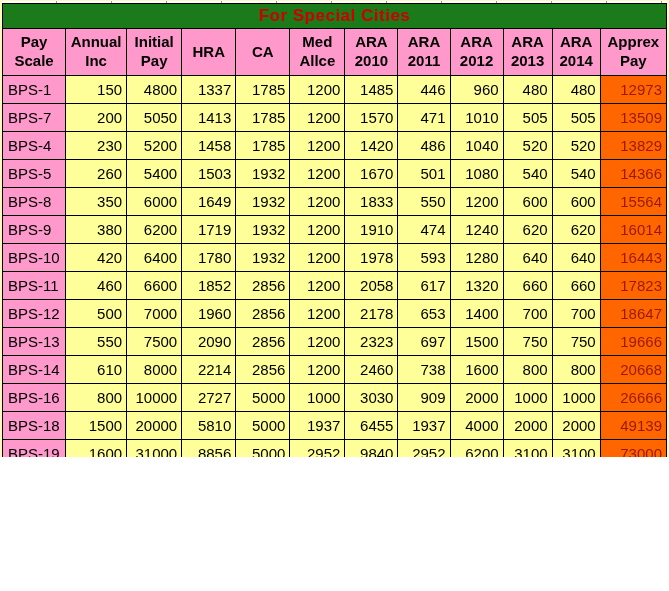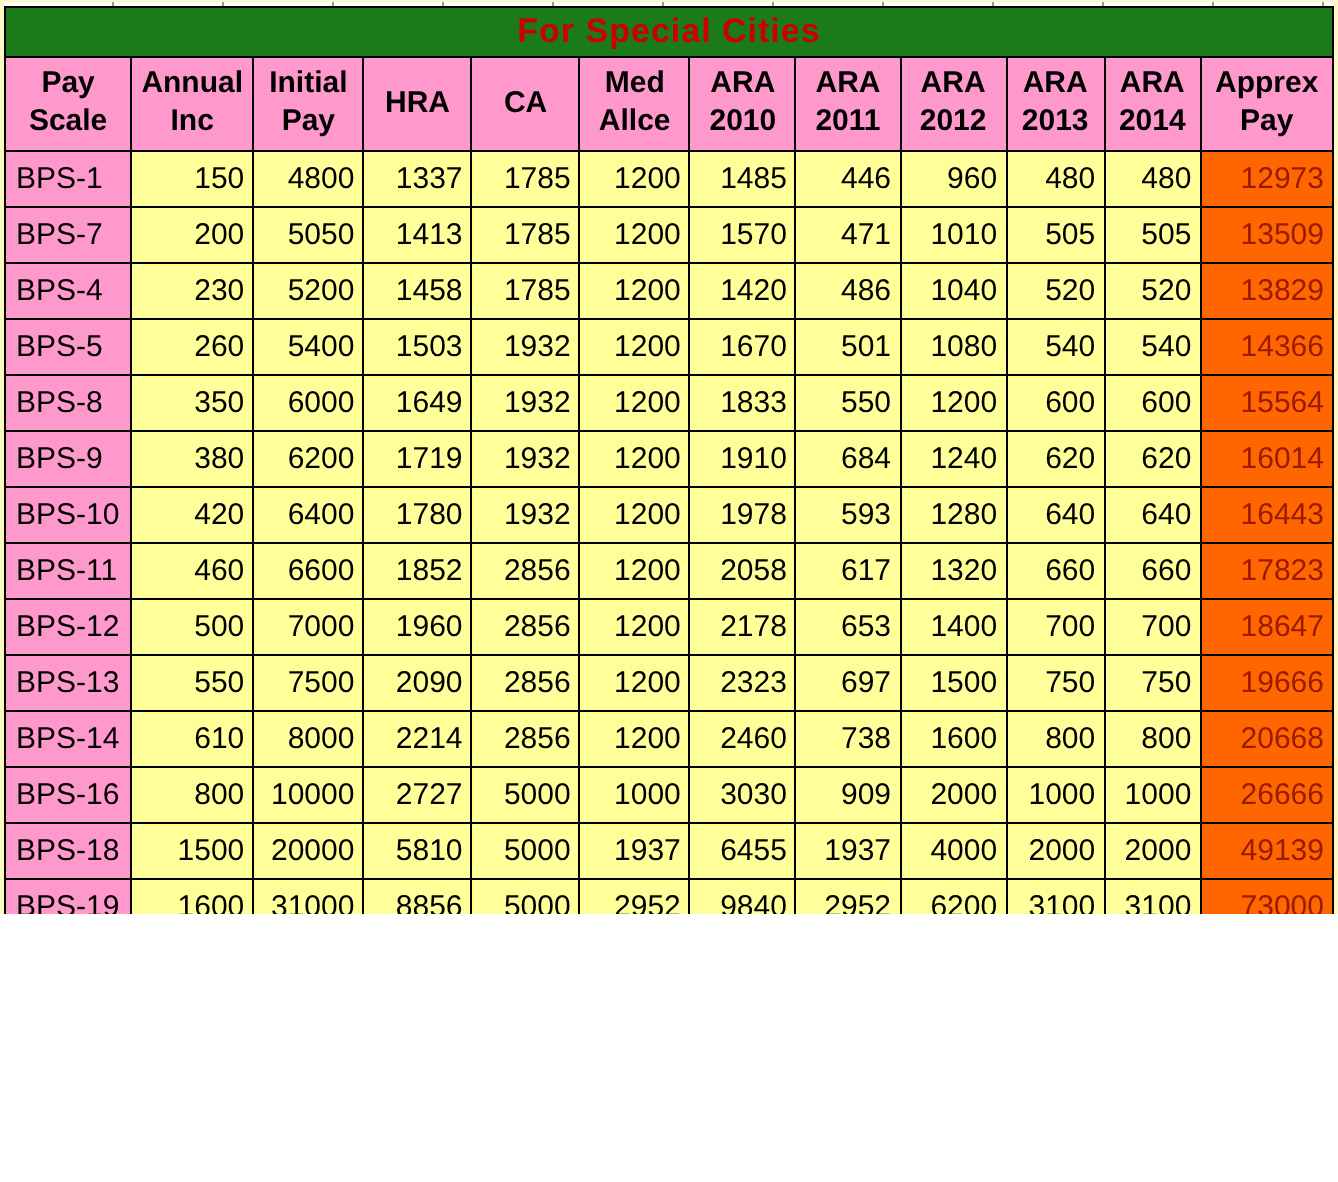--- a/index.html
+++ b/index.html
@@ -185,21 +185,21 @@
           <td class="apprex">15564</td>
         </tr>
         <tr>
           <td class="scale">BPS-9</td>
           <td class="num">380</td>
           <td class="num">6200</td>
           <td class="num">1719</td>
           <td class="num">1932</td>
           <td class="num">1200</td>
           <td class="num">1910</td>
-          <td class="num">684</td>
+          <td class="num">474</td>
           <td class="num">1240</td>
           <td class="num">620</td>
           <td class="num">620</td>
           <td class="apprex">16014</td>
         </tr>
         <tr>
           <td class="scale">BPS-10</td>
           <td class="num">420</td>
           <td class="num">6400</td>
           <td class="num">1780</td>

